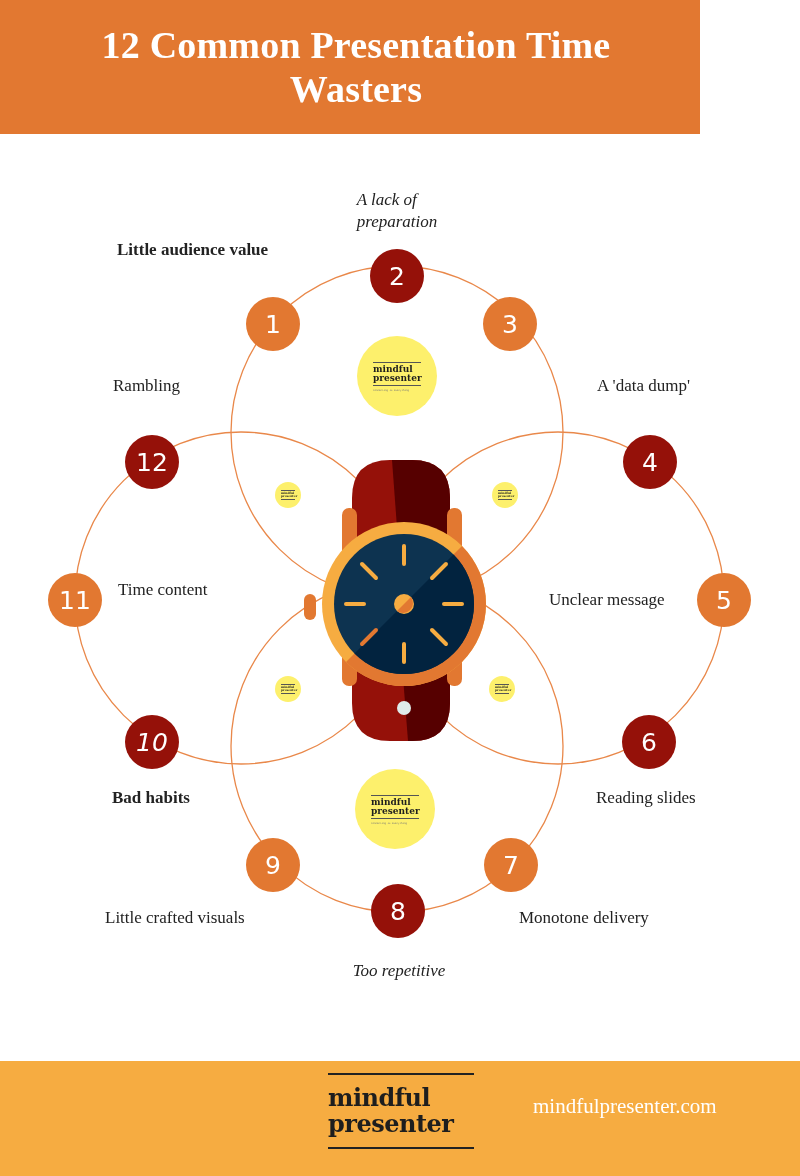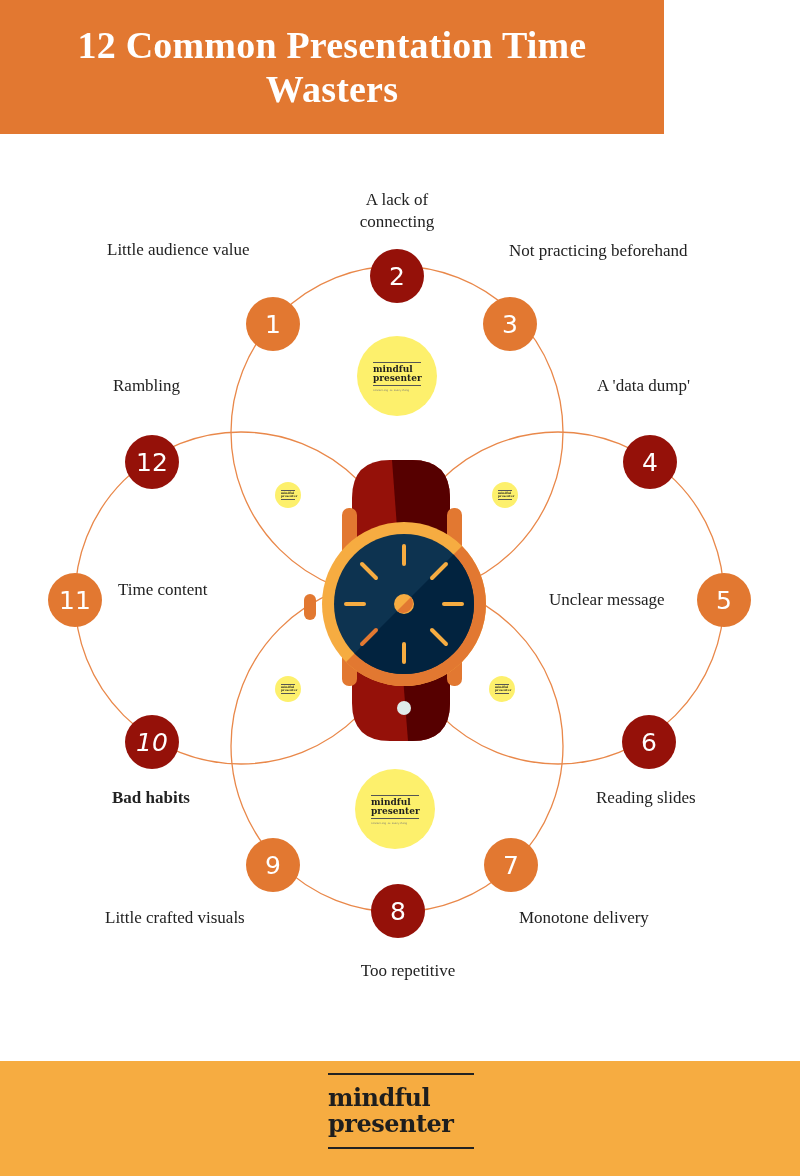--- a/index.html
+++ b/index.html
@@ -1,25 +1,25 @@
 <!DOCTYPE html>
 <html><head>
 <meta charset="utf-8">
 <style>
   html, body { margin: 0; padding: 0; background: #ffffff; }
   body { width: 800px; height: 1176px; position: relative; overflow: hidden; font-family: "DejaVu Serif", serif; }
-  .header { position: absolute; left: 0; top: 0; width: 664px; height: 134px; background: #e27831; display: flex; align-items: center; justify-content: center; }
+  .header { position: absolute; left: 0; top: 0; width: 664px; height: 134px; background: #e27831; display: flex; align-items: center; justify-content: flex-start; padding-left: 36px; }
   .title { color: #ffffff; font-family: "Liberation Serif", serif; font-weight: bold; font-size: 38px; line-height: 44px; text-align: center; width: 640px; margin: 0; letter-spacing: 0.2px; }
   .diagram { position: absolute; left: 0; top: 134px; width: 800px; height: 927px; }
   .diagram svg.rings { position: absolute; left: 0; top: 0; }
   .badge { position: absolute; width: 54px; height: 54px; border-radius: 50%; color: #ffffff; font-family: "DejaVu Sans", sans-serif; font-size: 25px; display: flex; align-items: center; justify-content: center; transform: translate(-50%, -50%); }
   .badge.dark { background: #951109; }
   .badge.light { background: #e27831; }
   .label { position: absolute; font-family: "Liberation Serif", serif; font-size: 17px; color: #222222; white-space: nowrap; line-height: 22px; }
-  .label.center { transform: translateX(-50%); text-align: center; }
+  .label.center { transform: translateX(-50%); text-align: left; font-style: italic; }
   .logo-disc { position: absolute; border-radius: 50%; background: #fdf06c; display: flex; flex-direction: column; align-items: center; justify-content: center; transform: translate(-50%, -50%); }
   .logo-disc .rule { background: #555; height: 1px; }
   .logo-disc .word { font-family: "DejaVu Serif", serif; font-weight: bold; color: #1e1e1e; line-height: 1.0; }
   .logo-disc .tag { font-family: "DejaVu Sans Mono", monospace; color: #777; }
   .logo-large { width: 80px; height: 80px; }
   .logo-large .rule { width: 48px; margin: 2px 0; }
   .logo-large .word { font-size: 9px; width: 48px; }
   .logo-large .tag { font-size: 2.5px; width: 48px; margin-top: 1px; }
   .logo-small { width: 26px; height: 26px; }
   .logo-small .rule { width: 14px; margin: 1px 0; }
@@ -132,39 +132,39 @@
   <div class="badge dark" style="left:650px; top:328px;">4</div>
   <div class="badge light" style="left:724px; top:466px;">5</div>
   <div class="badge dark" style="left:649px; top:608px;">6</div>
   <div class="badge light" style="left:511px; top:731px;">7</div>
   <div class="badge dark" style="left:398px; top:777px;">8</div>
   <div class="badge light" style="left:273px; top:731px;">9</div>
   <div class="badge dark" style="left:152px; top:608px;font-style:italic;">10</div>
   <div class="badge light" style="left:75px;  top:466px;">11</div>
   <div class="badge dark" style="left:152px; top:328px;">12</div>
 
-  <div class="label" style="left:107px; top:105px;">Little audience value</div>
+  <div class="label" style="left:117px; top:105px;font-weight:bold;">Little audience value</div>
   <div class="label center" style="left:397px; top:55px;">
     <div>A lack of</div>
-    <div>connecting</div>
+    <div>preparation</div>
   </div>
-  <div class="label" style="left:509px; top:106px;">Not practicing beforehand</div>
   <div class="label" style="left:597px; top:241px;">A 'data dump'</div>
   <div class="label" style="left:549px; top:455px;">Unclear message</div>
   <div class="label" style="left:596px; top:653px;">Reading slides</div>
   <div class="label" style="left:519px; top:773px;">Monotone delivery</div>
-  <div class="label center" style="left:408px; top:826px;">Too repetitive</div>
+  <div class="label center" style="left:399px; top:826px;">Too repetitive</div>
   <div class="label" style="left:105px; top:773px;">Little crafted visuals</div>
   <div class="label" style="left:112px; top:653px;font-weight:bold;">Bad habits</div>
   <div class="label" style="left:118px; top:445px;">Time content</div>
   <div class="label" style="left:113px; top:241px;">Rambling</div>
 </div>
 
 <div class="footer">
   <div class="footer-logo">
     <div class="rule"></div>
     <div class="words">
       <div class="word">mindful</div>
       <div class="word">presenter</div>
     </div>
     <div class="rule"></div>
   </div>
+  <div class="footer-url">mindfulpresenter.com</div>
 </div>
 
 </body></html>

